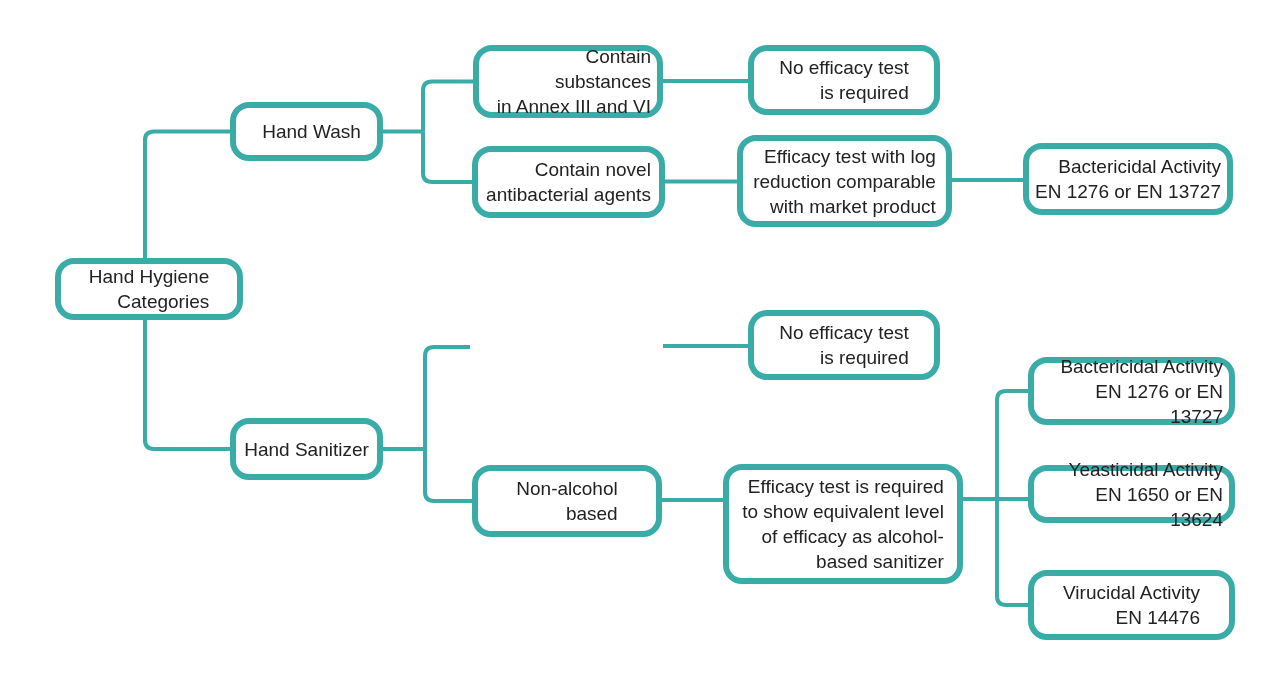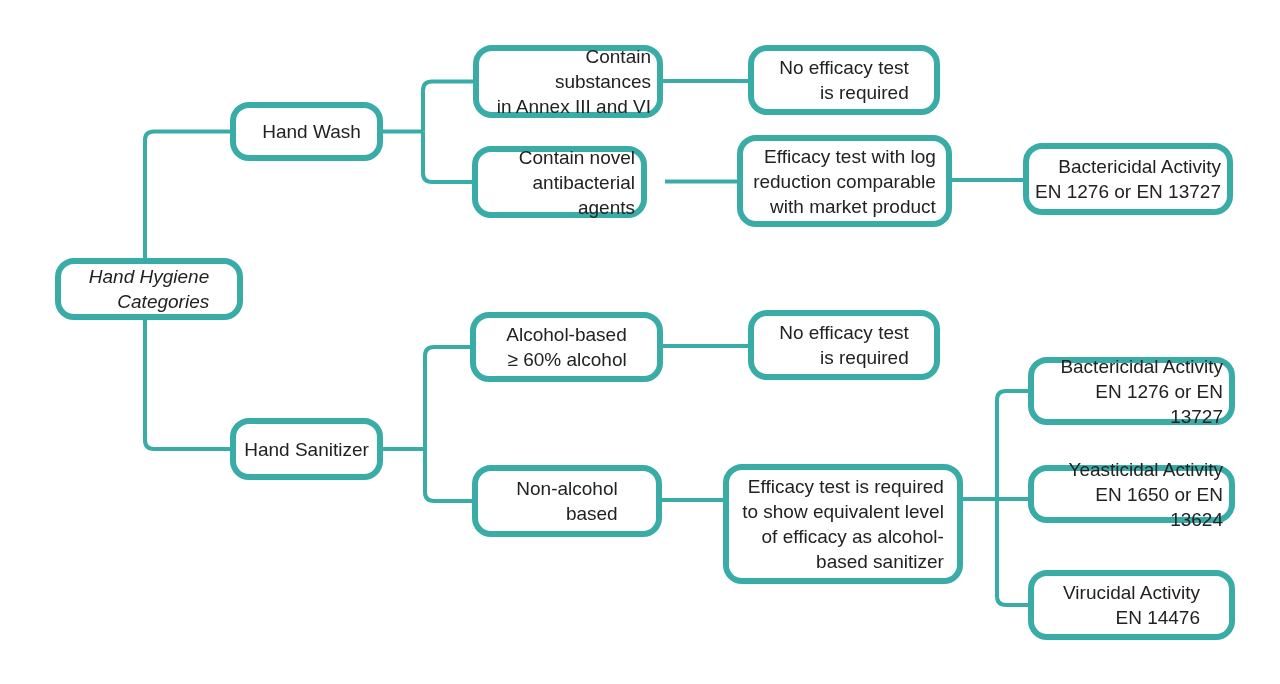--- a/index.html
+++ b/index.html
@@ -36,26 +36,26 @@
     align-items: center;
     justify-content: center;
     text-align: right;
     white-space: pre-line;
     font-size: 19px;
     line-height: 25px;
     color: #222222;
     padding: 2px 6px;
   }
   
-  .n-root        { left:  55px; top: 258px; width: 188px; height:  62px; font-style: italic; }
+  .n-root        { left:  55px; top: 258px; width: 188px; height:  62px; }
   .n-wash        { left: 230px; top: 102px; width: 153px; height:  59px; padding-left: 16px; }
   .n-sanitizer   { left: 230px; top: 418px; width: 153px; height:  62px; }
   .n-substances  { left: 473px; top:  45px; width: 190px; height:  73px; }
   .n-noeff-wash  { left: 748px; top:  45px; width: 192px; height:  70px; }
-  .n-novel       { left: 472px; top: 146px; width: 175px; height:  72px; }
+  .n-novel       { left: 472px; top: 146px; width: 193px; height:  72px; }
   .n-log         { left: 737px; top: 135px; width: 215px; height:  92px; }
   .n-bact-wash   { left:1023px; top: 143px; width: 210px; height:  72px; }
   .n-alcohol     { left: 470px; top: 312px; width: 193px; height:  70px; }
   .n-noeff-san   { left: 748px; top: 310px; width: 192px; height:  70px; }
   .n-nonalcohol  { left: 472px; top: 465px; width: 190px; height:  72px; }
   .n-equiv       { left: 723px; top: 464px; width: 240px; height: 120px; }
   .n-bact-san    { left:1028px; top: 357px; width: 207px; height:  68px; }
   .n-yeast       { left:1028px; top: 465px; width: 207px; height:  58px; }
   .n-viru        { left:1028px; top: 570px; width: 207px; height:  70px; }
 </style>
@@ -99,22 +99,20 @@
   <div class="node n-novel" style="border-color: rgb(58, 172, 168); color: rgb(34, 34, 34);">Contain novel
 antibacterial agents</div>
 
   <div class="node n-log" style="border-color: rgb(58, 172, 168); color: rgb(34, 34, 34);">Efficacy test with log
 reduction comparable
 with market product</div>
 
   <div class="node n-bact-wash" style="border-color: rgb(58, 172, 168); color: rgb(34, 34, 34);">Bactericidal Activity
 EN 1276 or EN 13727</div>
 
-  <div class="node n-alcohol" style="border-color: rgb(58, 172, 168); color: rgb(34, 34, 34);">Alcohol-based
-≥ 60% alcohol</div>
 
   <div class="node n-noeff-san" style="border-color: rgb(58, 172, 168); color: rgb(34, 34, 34);">No efficacy test
 is required</div>
 
   <div class="node n-nonalcohol" style="border-color: rgb(58, 172, 168); color: rgb(34, 34, 34);">Non-alcohol
 based</div>
 
   <div class="node n-equiv" style="border-color: rgb(58, 172, 168); color: rgb(34, 34, 34);">Efficacy test is required
 to show equivalent level
 of efficacy as alcohol-

